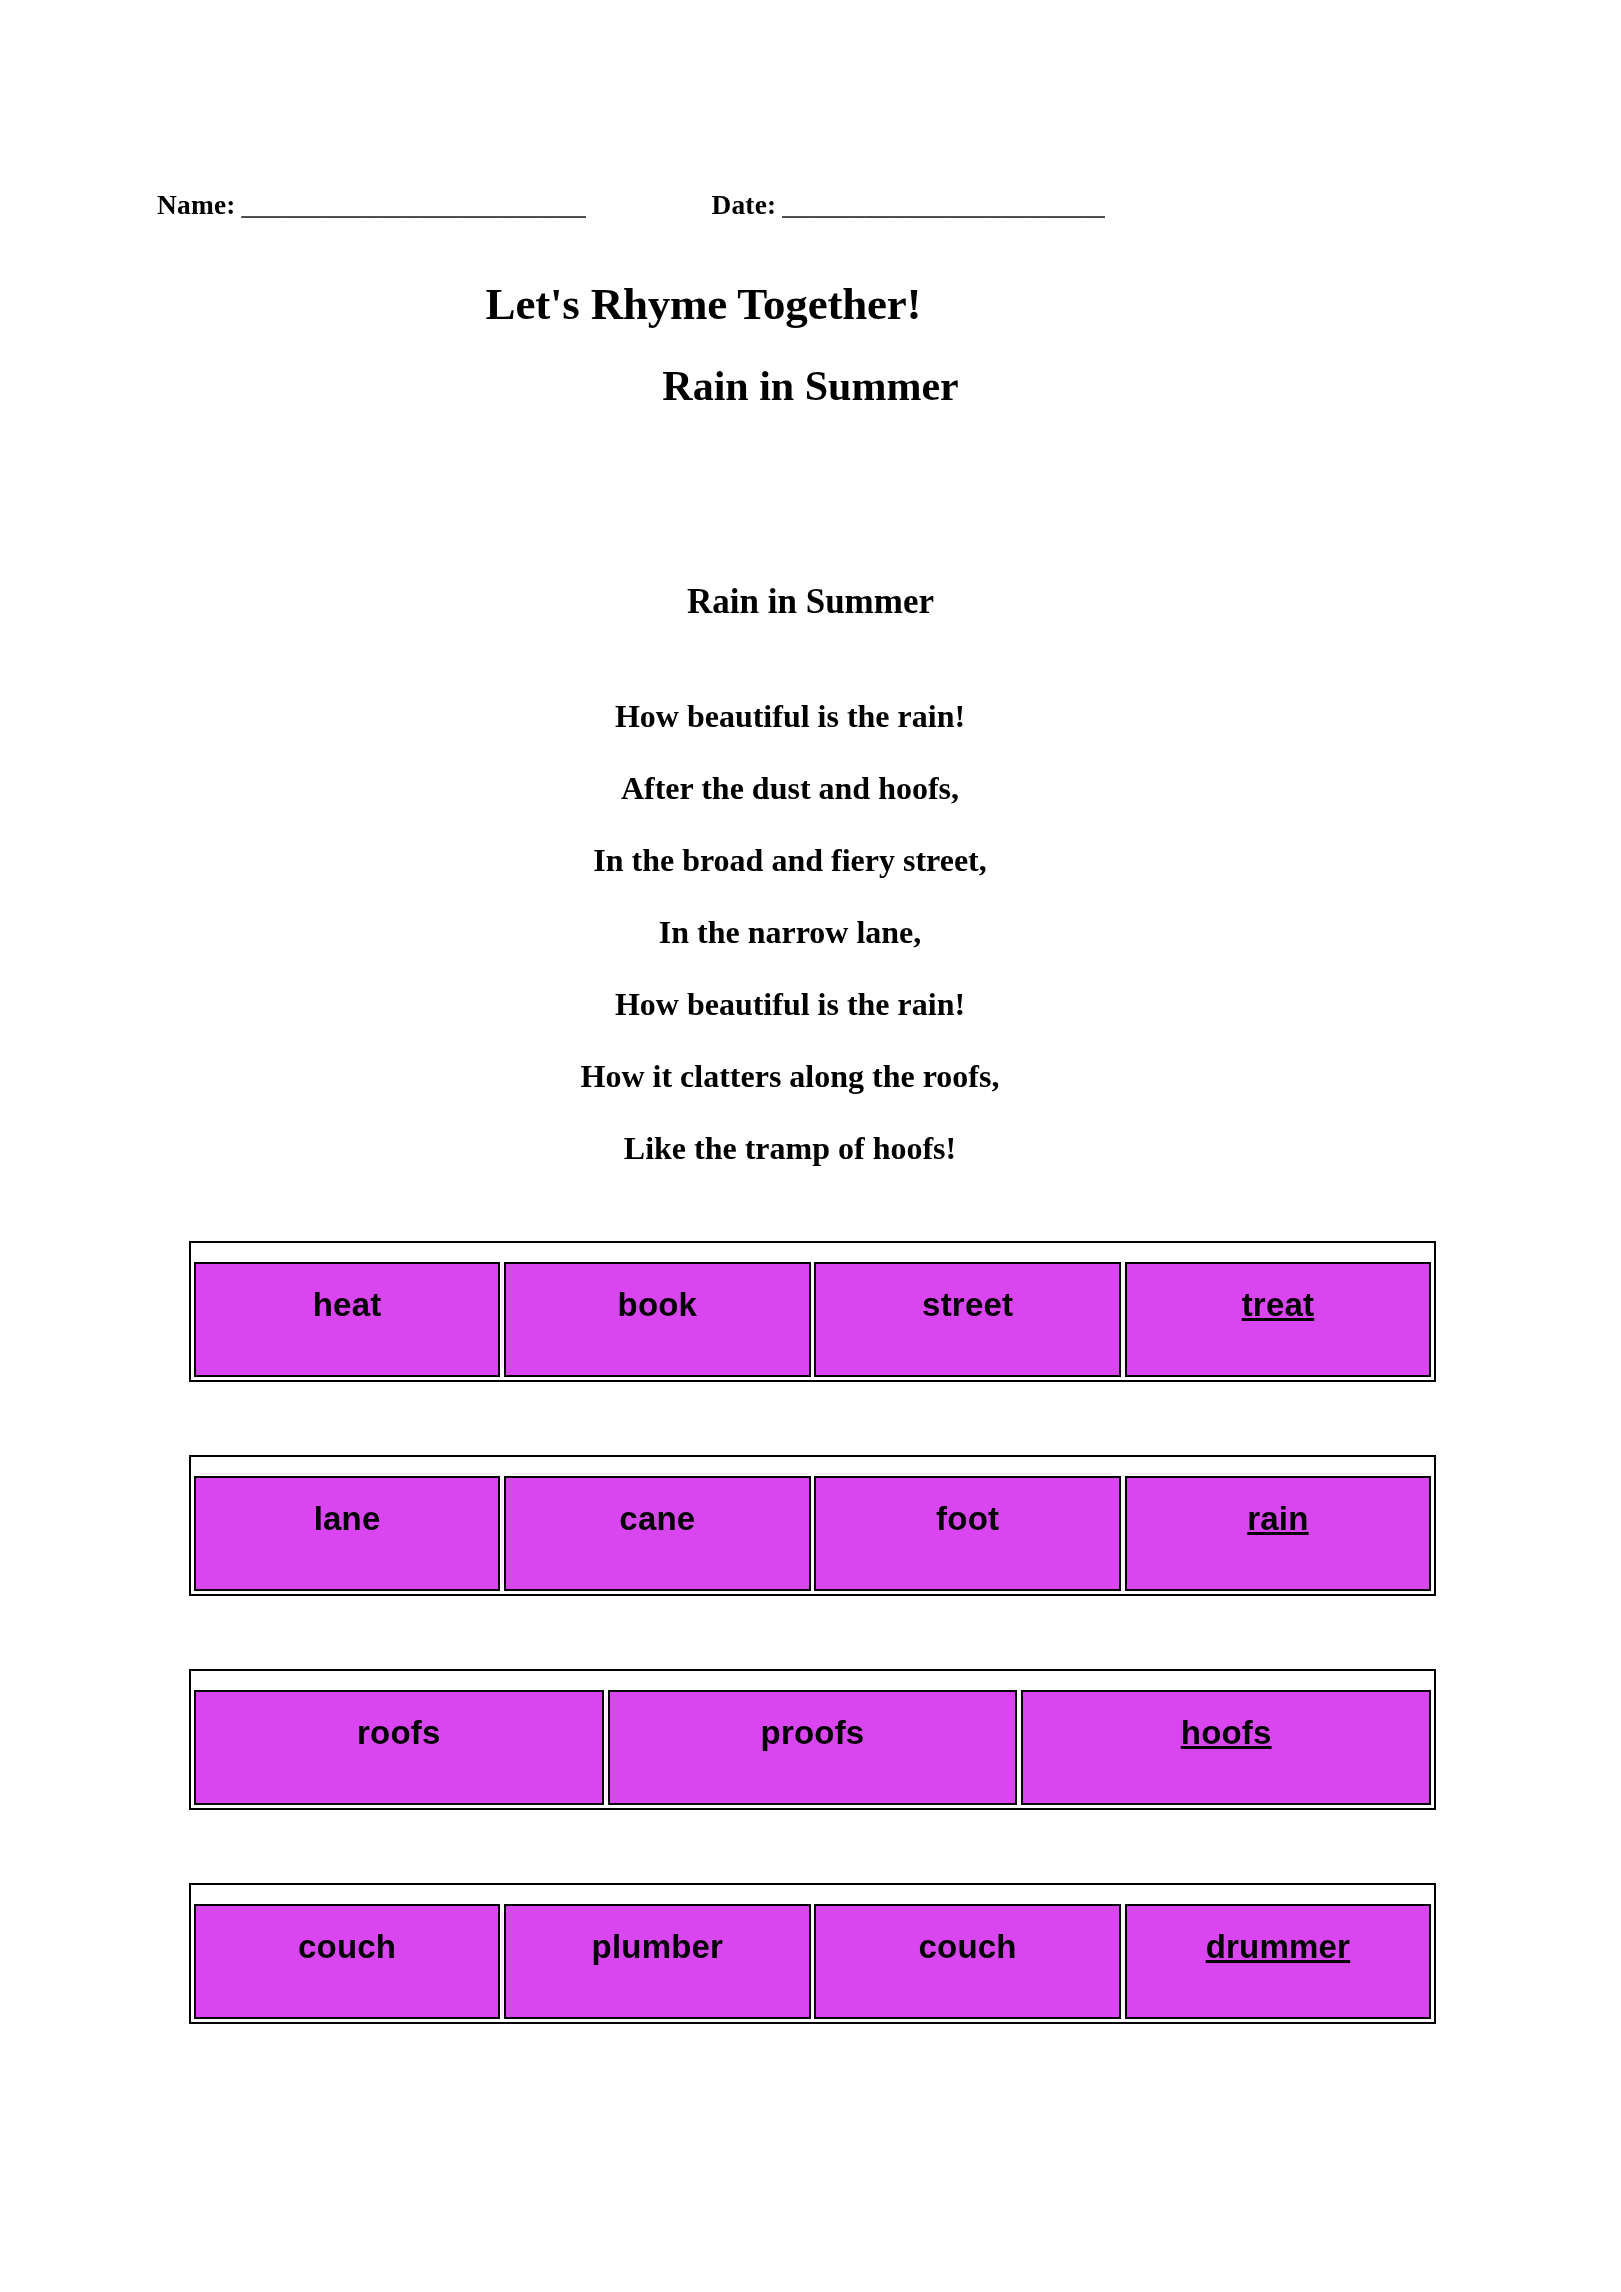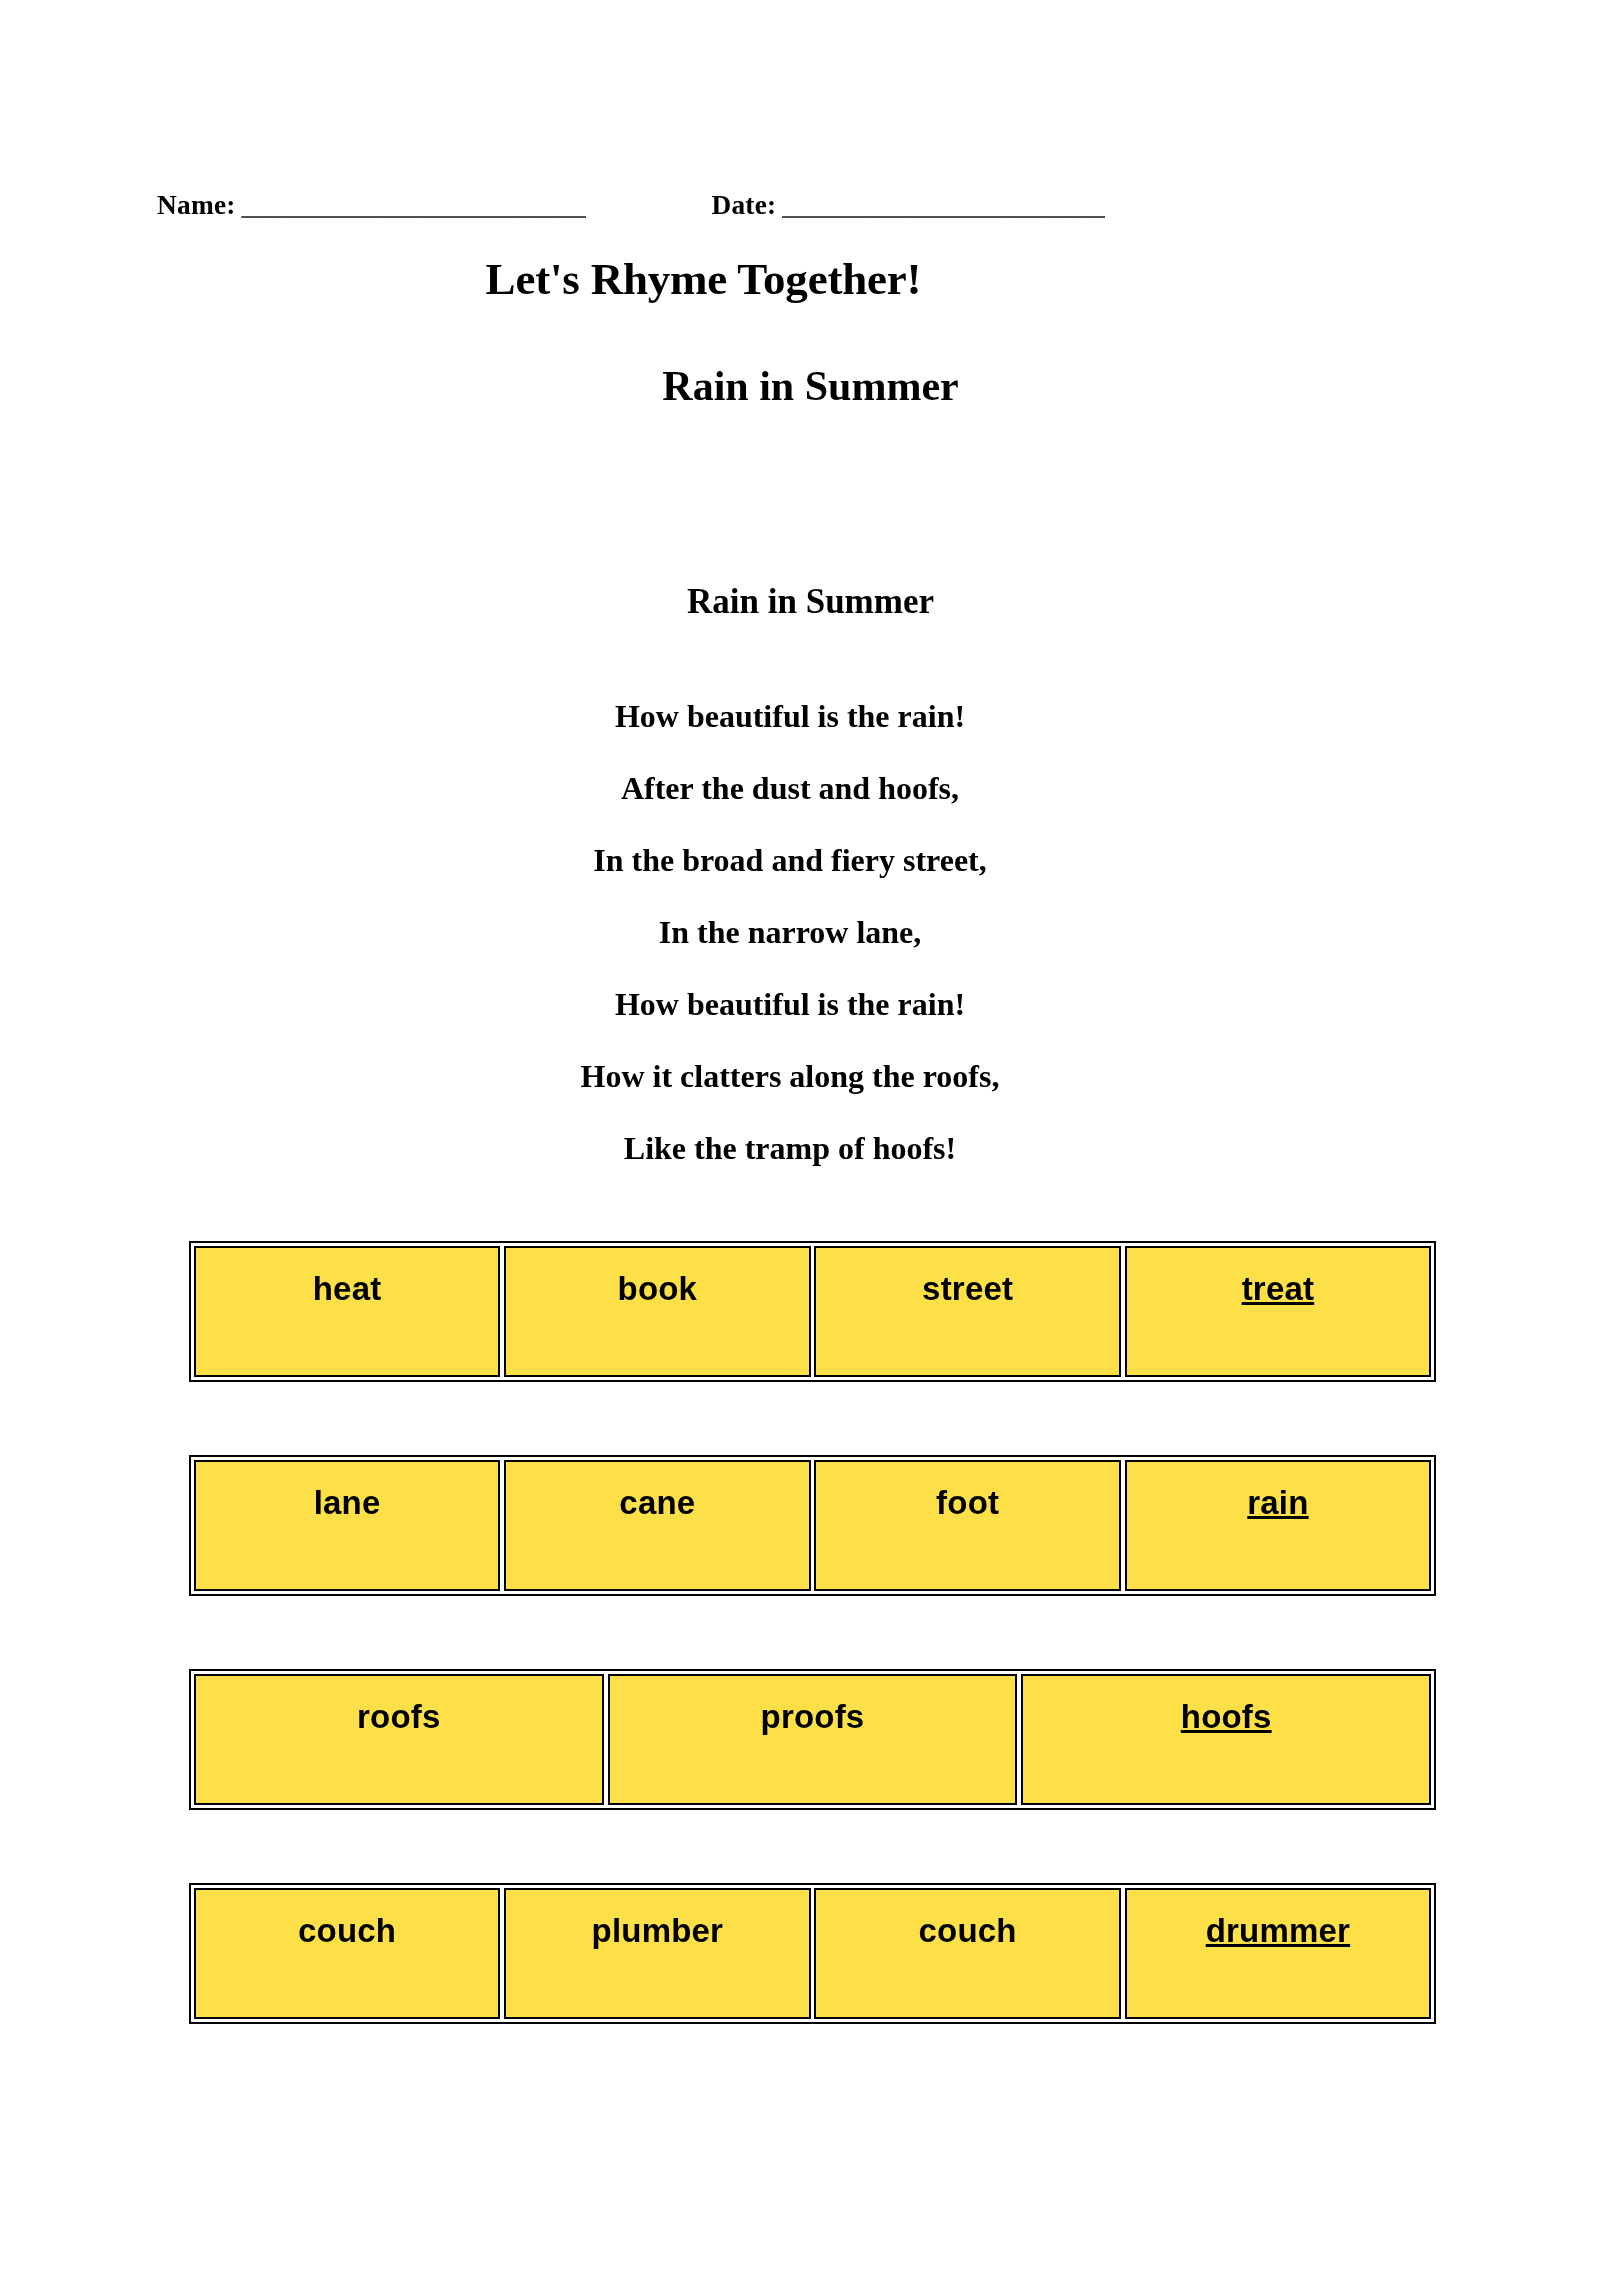--- a/index.html
+++ b/index.html
@@ -51,21 +51,21 @@
   }
 
   .nd-name-rule { width: 345px; }
   .nd-gap       { width: 125px; }
   .nd-date-rule { width: 323px; }
 
   
   .title-main {
     position: absolute;
     left: 0;
-    top: 253px;
+    top: 278px;
     width: 1407px;
     text-align: center;
     font-family: "Liberation Serif", serif;
     font-weight: bold;
     font-size: 45px;
     line-height: 53px;
     letter-spacing: -0.2px;
   }
 
   .title-sub {
@@ -145,21 +145,22 @@
 
   .wordcell {
     box-sizing: border-box;
     flex: 1 1 0;
     border: 2px solid #000000;
     margin-right: 3.9px;
     display: flex;
     align-items: flex-start;
     justify-content: center;
     padding-top: 21.6px;
-    background: #fde047;
+    background: #d946ef;
+    margin-top: 16px;
   }
 
   .wordcell:last-child { margin-right: 0; text-decoration: underline; }
 
   .wordcell-text {
     font-family: "Liberation Sans", sans-serif;
     font-weight: bold;
     font-size: 33px;
     line-height: 39px;
     color: #000000;

